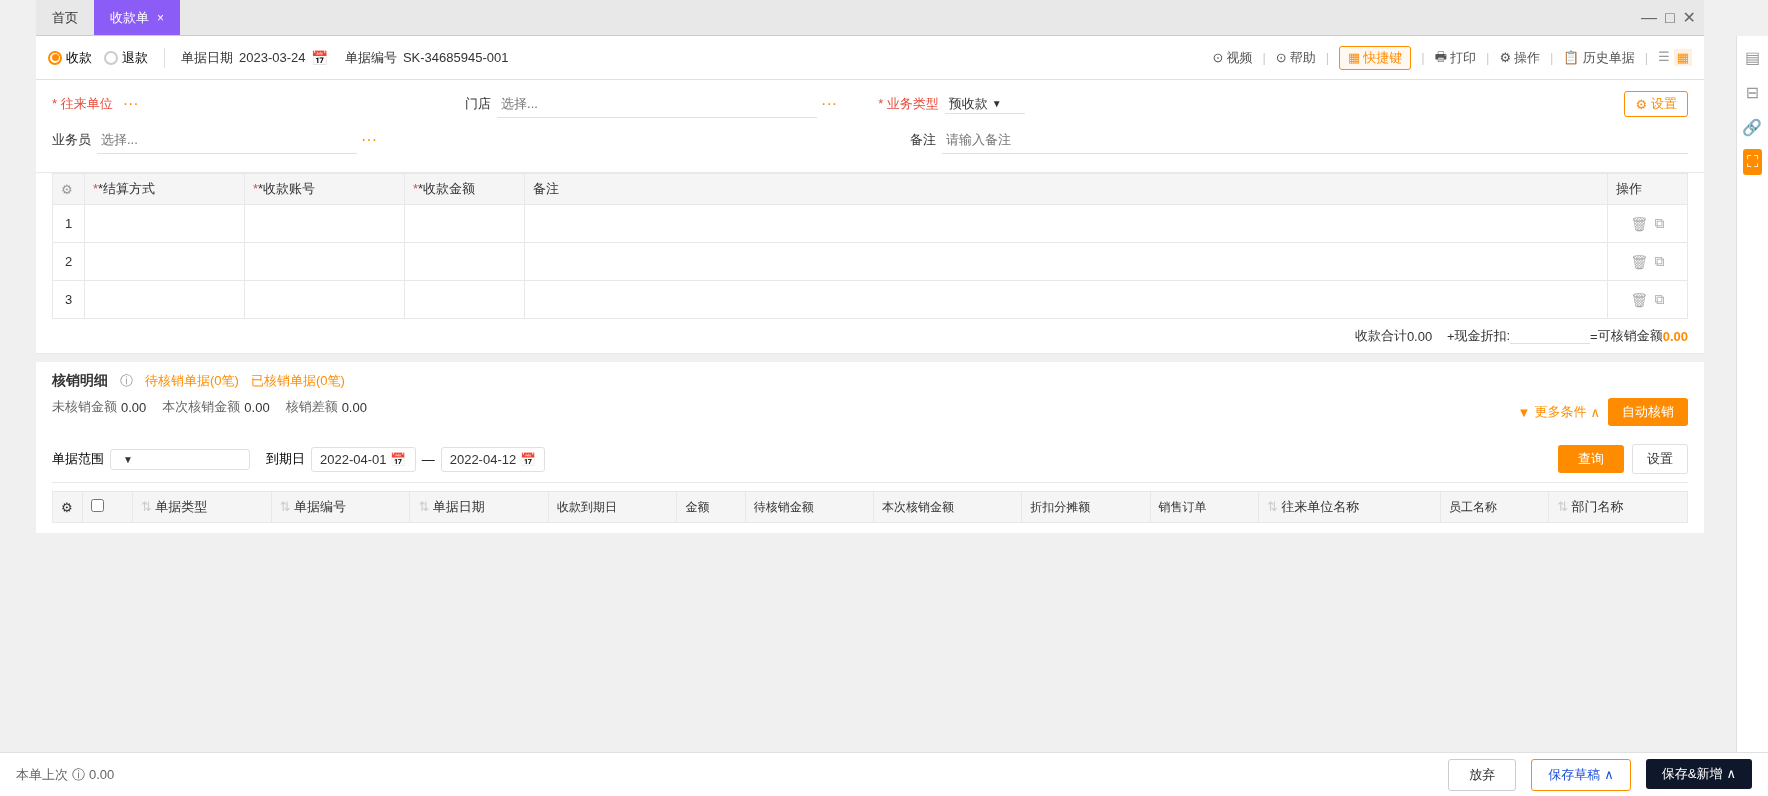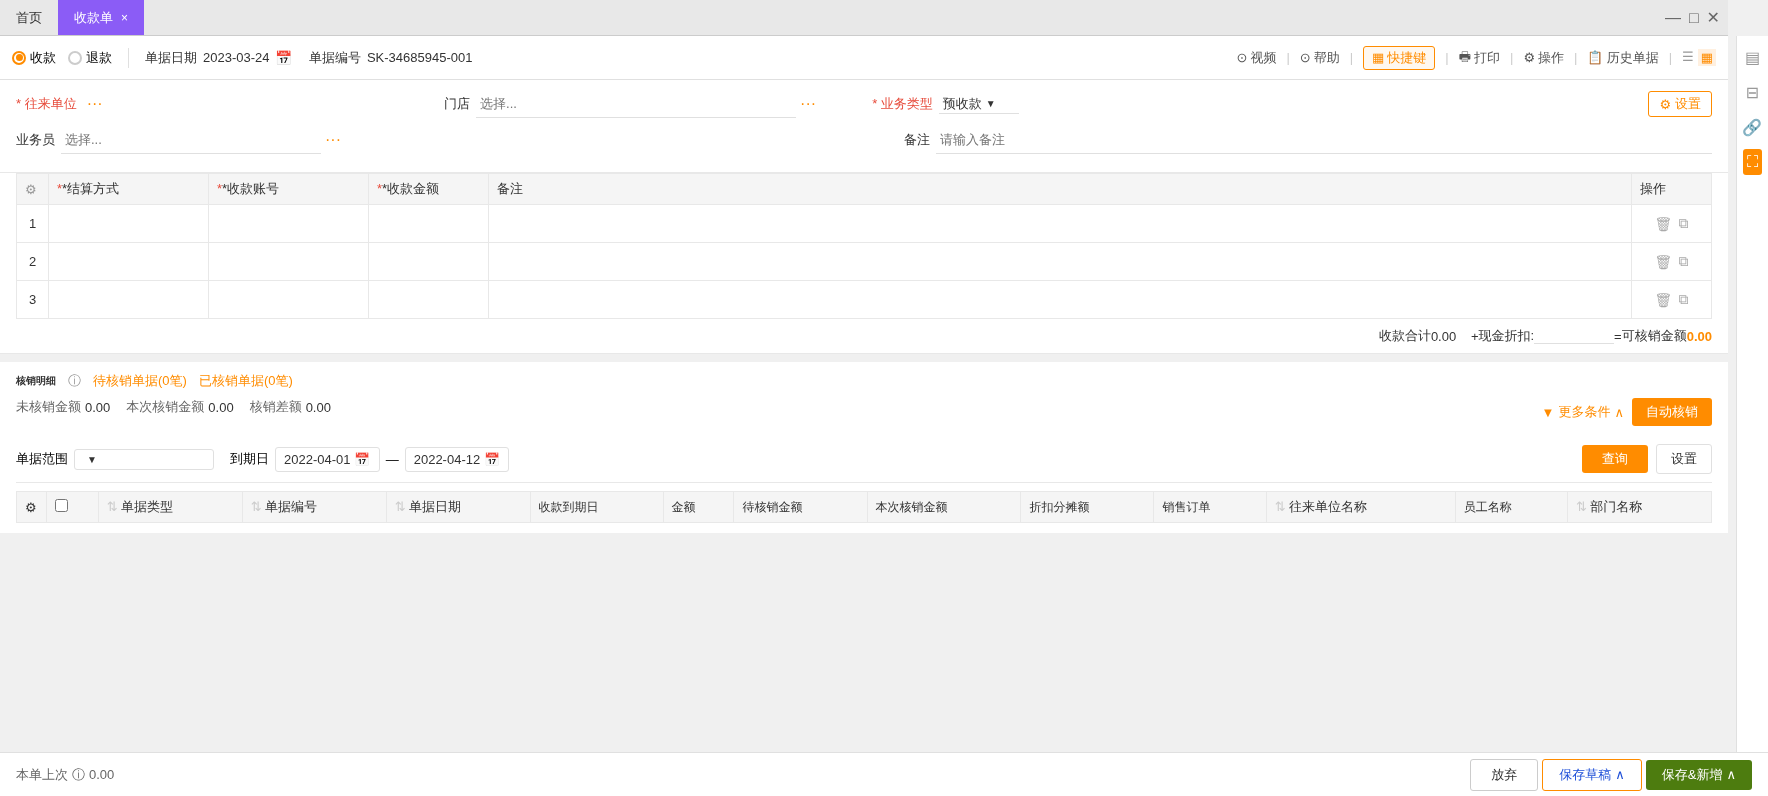--- a/index.html
+++ b/index.html
@@ -89,21 +89,21 @@
     .calc-value { color: #333; min-width: 40px; }
     .calc-input { border: none; border-bottom: 1px solid #e0e0e0; width: 80px; text-align: center; outline: none; }
     .result-value { color: #ff8c00; font-weight: bold; }
 
     
     .section-sep { height: 8px; background: #f0f0f0; }
 
     
     .reconcile-section { background: #fff; padding: 10px 16px; }
     .reconcile-header { display: flex; align-items: center; gap: 12px; margin-bottom: 8px; }
-    .section-title { font-size: 10px; font-weight: bold; color: #333; }
+    .section-title { font-size: 14px; font-weight: bold; color: #333; }
     .info-icon { color: #999; font-size: 13px; cursor: pointer; }
     .tab-link { color: #ff8c00; cursor: pointer; font-size: 13px; }
     .reconcile-summary { display: flex; align-items: center; gap: 16px; margin-bottom: 10px; }
     .summary-item { display: flex; align-items: center; gap: 4px; color: #333; }
     .summary-label { color: #666; }
     .summary-value { color: #333; }
     .reconcile-actions { margin-left: auto; display: flex; align-items: center; gap: 8px; }
     .filter-btn { color: #ff8c00; cursor: pointer; display: flex; align-items: center; gap: 4px; }
     .auto-btn {
       background: #ff8c00; color: #fff; border: none; padding: 5px 14px;
@@ -143,40 +143,40 @@
     }
     .checkbox-th { width: 30px; text-align: center; }
 
     
     .status-bar {
       position: fixed; bottom: 0; left: 0; right: 0; height: 44px;
       background: #fff; border-top: 1px solid #e0e0e0;
       display: flex; align-items: center; padding: 0 16px; gap: 8px;
     }
     .status-left { display: flex; align-items: center; gap: 4px; color: #666; }
-    .status-actions { margin-left: auto; display: flex; align-items: center; gap: 4px; }
+    .status-actions { margin-left: auto; display: flex; align-items: flex-start; gap: 15px; }
     .btn-abandon { border: 1px solid #ccc; color: #333; padding: 6px 20px; border-radius: 3px; cursor: pointer; background: #fff; }
     .btn-draft {
       border: 1px solid #ff8c00; color: #1d4ed8; padding: 6px 16px;
       border-radius: 3px; cursor: pointer; background: #fff; display: flex; align-items: center; gap: 4px;
     }
     .btn-save-new {
-      background: #4d7c0f; color: #fff; border: none; padding: 6px 16px;
+      background: #0f172a; color: #fff; border: none; padding: 6px 16px;
       border-radius: 3px; cursor: pointer; display: flex; align-items: center; gap: 4px;
     }
 
     
     .right-sidebar {
       position: fixed; right: 0; top: 36px; bottom: 44px; width: 32px;
       background: #fff; border-left: 1px solid #e0e0e0;
       display: flex; flex-direction: column; align-items: center; padding: 8px 0; gap: 8px;
     }
     .sidebar-icon { color: #999; cursor: pointer; font-size: 16px; padding: 4px; }
 
-    .main-content { padding-right: 40px; overflow: hidden; }
+    .main-content { padding-right: 64px; overflow: hidden; margin-left: 36px; }
 
     .chevron-icon { font-size: 10px; }
   </style>
 </head>
 <body>
 
 <div class="main-content">
 
   <div class="tab-bar">
     <div class="tab-home">

